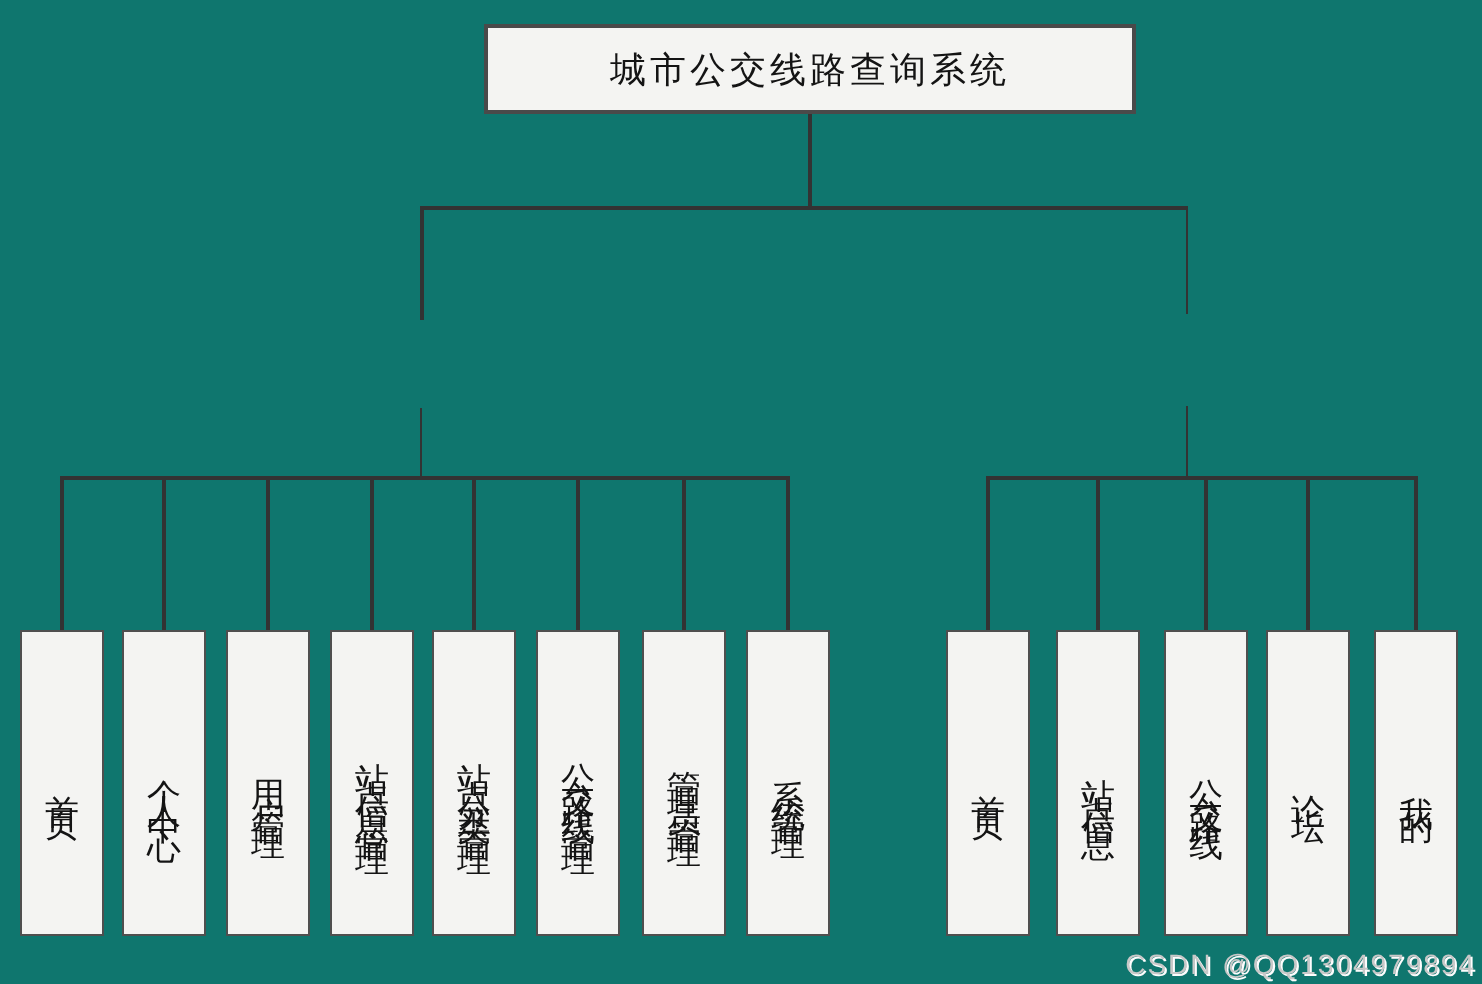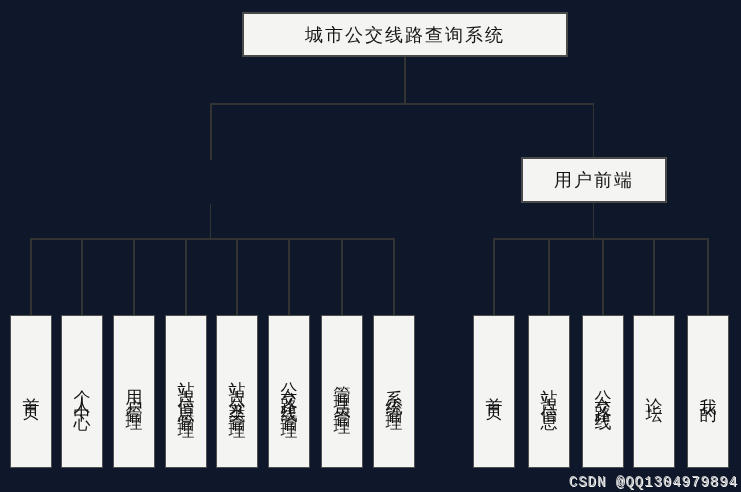--- a/index.html
+++ b/index.html
@@ -1,19 +1,19 @@
 <!DOCTYPE html>
 <html><head>
 <meta charset="utf-8">
 <style>
   html,body{margin:0;padding:0;background:#f0f0ee;}
   .stage{
     position:relative;
     width:741px;height:492px;
-    background:#0f172a;
+    background:#0f766e;
     font-family:"Liberation Sans","DejaVu Sans",sans-serif;
     color:#141414;
     overflow:hidden;
   }
   .node{
     position:absolute;
     box-sizing:border-box;
     background:#f4f4f2;
     border:2px solid #4a4a4a;
     display:flex;
@@ -41,41 +41,38 @@
     line-height:1;
     color:#141414;
   }
   .line{position:absolute;background:#333333;}
   .watermark{
     position:absolute;
     right:3px;bottom:2px;
     font-size:14px;
     color:#c8c8c8;
     letter-spacing:1px;
-    font-family:Liberation Mono, monospace;
+    font-family:Liberation Sans, sans-serif;
     text-shadow:1px 1px 0 #fdfdfd;
   }
 </style>
 </head>
 <body>
 
 <div class="stage">
 
   <div class="node" style="left:242px;top:12px;width:326px;height:45px;">
     <span>城市公交线路查询系统</span>
   </div>
 
   <div class="line" style="left:404px;top:57px;width:1.5px;height:47px;"></div>
   <div class="line" style="left:210px;top:103px;width:384px;height:1.5px;"></div>
   <div class="line" style="left:210px;top:103px;width:1.5px;height:57px;"></div>
   <div class="line" style="left:592.5px;top:103px;width:1.5px;height:54px;"></div>
 
-  <div class="node" style="left:521px;top:157px;width:146px;height:46px;">
-    <span>用户前端</span>
-  </div>
 
   <div class="line" style="left:209.5px;top:204px;width:1.5px;height:34px;"></div>
   <div class="line" style="left:30px;top:238px;width:364px;height:1.5px;"></div>
   <div class="line" style="left:30px;top:238px;width:1.5px;height:77px;"></div>
   <div class="line" style="left:81px;top:238px;width:1.5px;height:77px;"></div>
   <div class="line" style="left:133px;top:238px;width:1.5px;height:77px;"></div>
   <div class="line" style="left:185px;top:238px;width:1.5px;height:77px;"></div>
   <div class="line" style="left:236px;top:238px;width:1.5px;height:77px;"></div>
   <div class="line" style="left:288px;top:238px;width:1.5px;height:77px;"></div>
   <div class="line" style="left:341px;top:238px;width:1.5px;height:77px;"></div>

